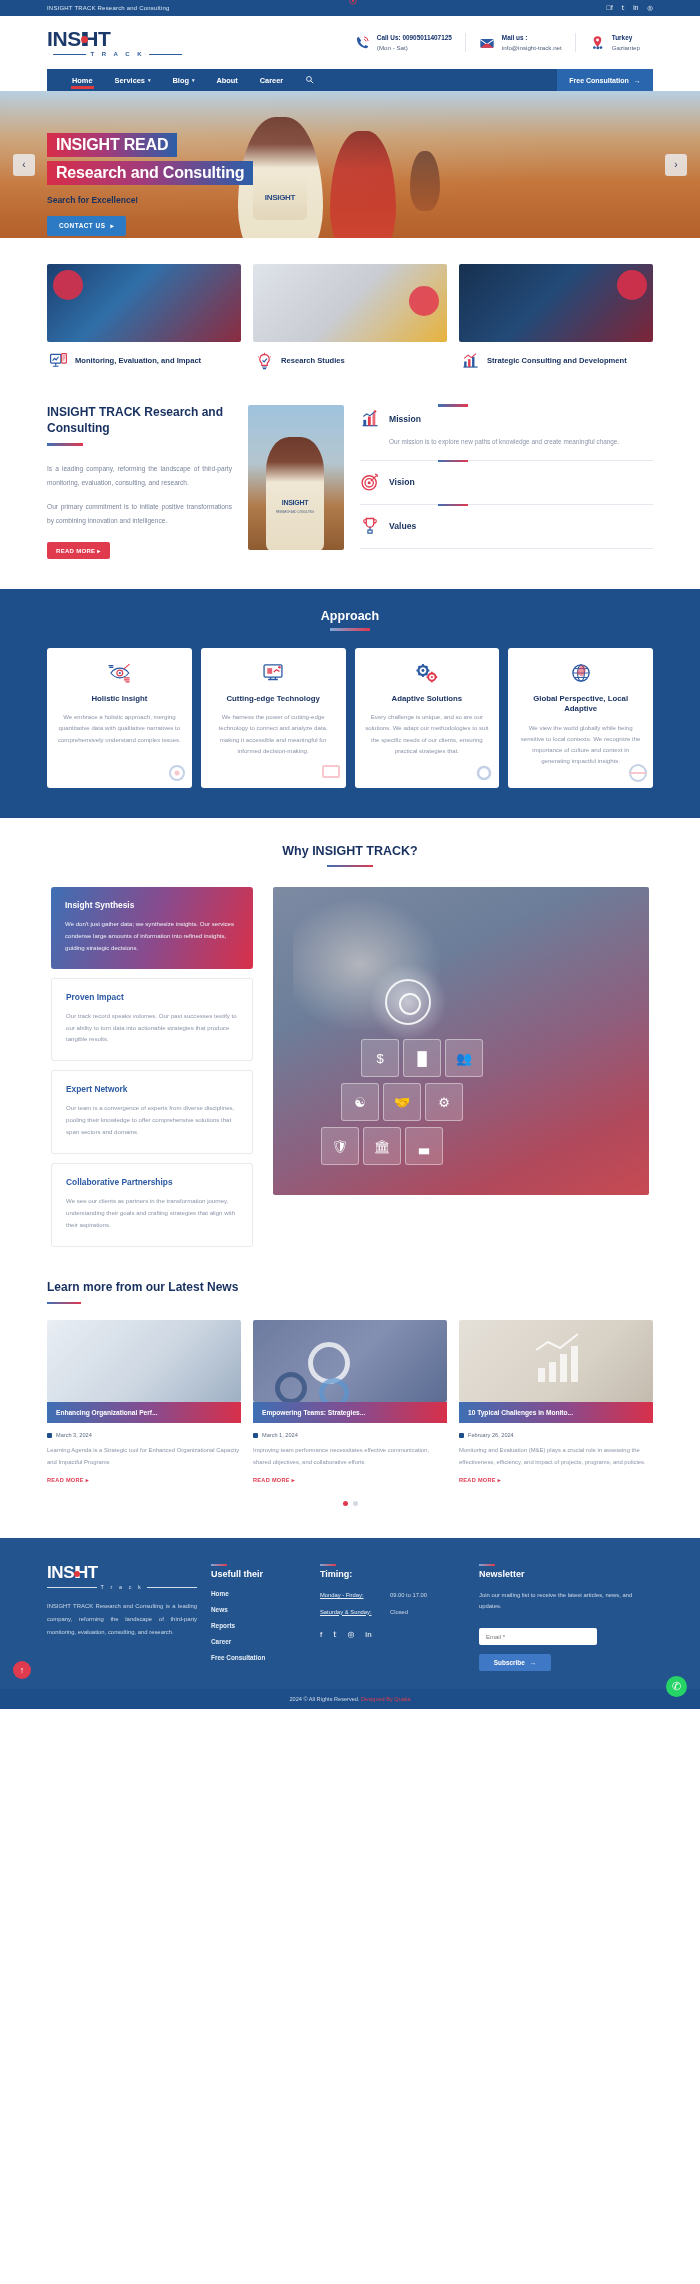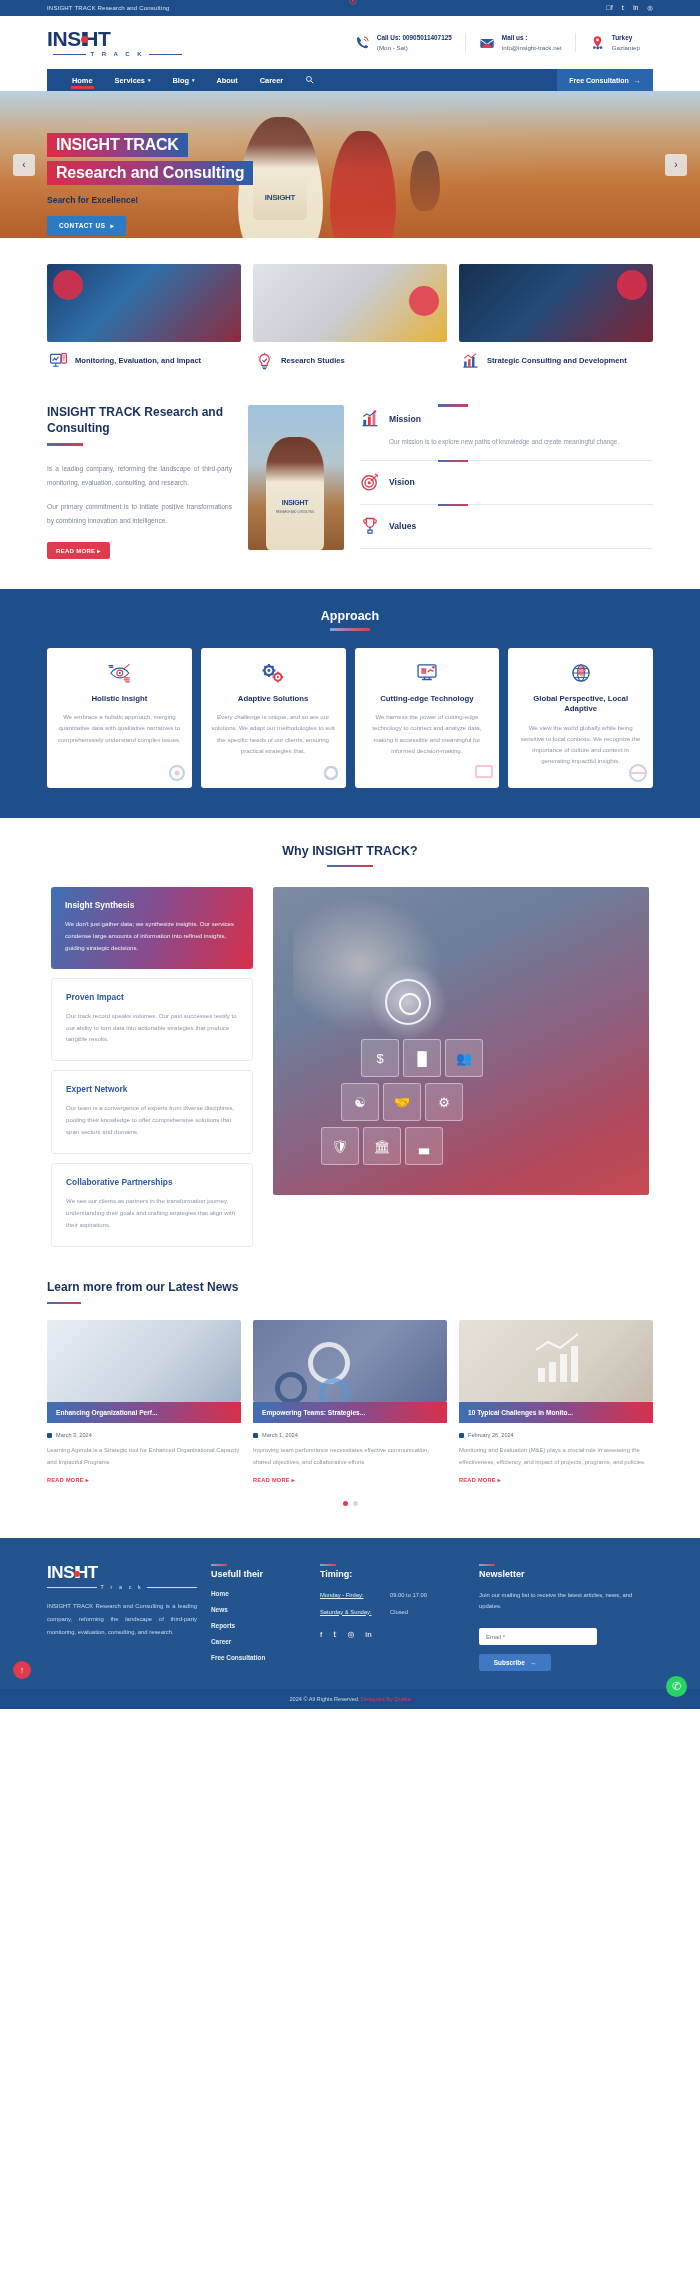--- a/index.html
+++ b/index.html
@@ -347,21 +347,21 @@
     <div class="hero-figs">
       <div class="hf hf1"></div>
       <div class="hf hf2"></div>
       <div class="hf hf3"></div>
       <div class="hero-vest">
         <span>INSIGHT</span>
       </div>
       <div class="hero-blur"></div>
     </div>
     <div class="hero-content">
-      <div class="hline h1">INSIGHT TRACK</div><br>
+      <div class="hline h1">INSIGHT READ</div><br>
       <div class="hline h2">Research and Consulting</div>
       <div class="hsub">Search for Excellence!</div>
       <div class="hbtn">
         <span>CONTACT US</span>
         <span>▸</span>
       </div>
     </div>
     <div class="arrowbtn left">‹</div>
     <div class="arrowbtn right">›</div>
   </div>
@@ -511,53 +511,53 @@
         <div class="ap-p">We embrace a holistic approach, merging quantitative data with qualitative narratives to comprehensively understand complex issues.</div>
         <svg class="ap-watermark" viewBox="0 0 24 24">
           <circle cx="12" cy="12" r="7" fill="none" stroke="#2b59a3" stroke-width="2"></circle>
           <circle cx="12" cy="12" r="2.5" fill="#e03a4e"></circle>
         </svg>
       </div>
 
       <div class="apcard">
         <div class="ap-ic">
           <svg viewBox="0 0 32 28" width="26" height="24">
+            <rect x="5" y="4" width="22" height="15" rx="1.5" fill="none" stroke="#2b59a3" stroke-width="1.6"></rect>
+            <path d="M13 19v3M19 19v3M10 22h12" stroke="#2b59a3" stroke-width="1.6"></path>
+            <rect x="9" y="8" width="6" height="7" fill="#e03a4e" opacity=".8"></rect>
+            <path d="M17 13l3-3 4 2" fill="none" stroke="#e03a4e" stroke-width="1.5"></path>
+            <circle cx="24" cy="7" r="1.6" fill="#e03a4e"></circle>
+          </svg>
+        </div>
+        <div class="ap-h">Cutting-edge Technology</div>
+        <div class="ap-p">We harness the power of cutting-edge technology to connect and analyze data, making it accessible and meaningful for informed decision-making.</div>
+        <svg class="ap-watermark" viewBox="0 0 24 24">
+          <rect x="4" y="5" width="16" height="11" rx="1" fill="none" stroke="#e03a4e" stroke-width="2"></rect>
+        </svg>
+      </div>
+
+      <div class="apcard">
+        <div class="ap-ic">
+          <svg viewBox="0 0 32 28" width="26" height="24">
             <circle cx="11" cy="11" r="5.5" fill="none" stroke="#2b59a3" stroke-width="2.6"></circle>
             <circle cx="11" cy="11" r="1.8" fill="#2b59a3"></circle>
             <g stroke="#2b59a3" stroke-width="2.4">
                 <path d="M11 3v2M11 17v2M3 11h2M17 11h2M5.5 5.5l1.4 1.4M15 15l1.4 1.4M16.5 5.5l-1.4 1.4M5.5 16.5l1.4-1.4"></path>
               </g>
             <circle cx="22" cy="19" r="4.5" fill="none" stroke="#e03a4e" stroke-width="2.4"></circle>
             <circle cx="22" cy="19" r="1.4" fill="#e03a4e"></circle>
             <g stroke="#e03a4e" stroke-width="2.2">
                 <path d="M22 12.5v1.6M22 24v1.6M15.5 19h1.6M27 19h1.6"></path>
               </g>
           </svg>
         </div>
         <div class="ap-h">Adaptive Solutions</div>
         <div class="ap-p">Every challenge is unique, and so are our solutions. We adapt our methodologies to suit the specific needs of our clients, ensuring practical strategies that.</div>
         <svg class="ap-watermark" viewBox="0 0 24 24">
           <circle cx="12" cy="12" r="6" fill="none" stroke="#2b59a3" stroke-width="2.5"></circle>
-        </svg>
-      </div>
-
-      <div class="apcard">
-        <div class="ap-ic">
-          <svg viewBox="0 0 32 28" width="26" height="24">
-            <rect x="5" y="4" width="22" height="15" rx="1.5" fill="none" stroke="#2b59a3" stroke-width="1.6"></rect>
-            <path d="M13 19v3M19 19v3M10 22h12" stroke="#2b59a3" stroke-width="1.6"></path>
-            <rect x="9" y="8" width="6" height="7" fill="#e03a4e" opacity=".8"></rect>
-            <path d="M17 13l3-3 4 2" fill="none" stroke="#e03a4e" stroke-width="1.5"></path>
-            <circle cx="24" cy="7" r="1.6" fill="#e03a4e"></circle>
-          </svg>
-        </div>
-        <div class="ap-h">Cutting-edge Technology</div>
-        <div class="ap-p">We harness the power of cutting-edge technology to connect and analyze data, making it accessible and meaningful for informed decision-making.</div>
-        <svg class="ap-watermark" viewBox="0 0 24 24">
-          <rect x="4" y="5" width="16" height="11" rx="1" fill="none" stroke="#e03a4e" stroke-width="2"></rect>
         </svg>
       </div>
 
       <div class="apcard">
         <div class="ap-ic">
           <svg viewBox="0 0 32 28" width="26" height="24">
             <circle cx="16" cy="14" r="10" fill="none" stroke="#2b59a3" stroke-width="1.6"></circle>
             <ellipse cx="16" cy="14" rx="4.2" ry="10" fill="none" stroke="#2b59a3" stroke-width="1.3"></ellipse>
             <path d="M6 14h20M7.6 8.5h16.8M7.6 19.5h16.8" stroke="#2b59a3" stroke-width="1.2"></path>
             <path d="M16 4a6 6 0 015 9c-2 2-1 4-3 5s-3-2-5-2-3-3-1-5 2-5 4-7z" fill="#e03a4e" opacity=".55"></path>

